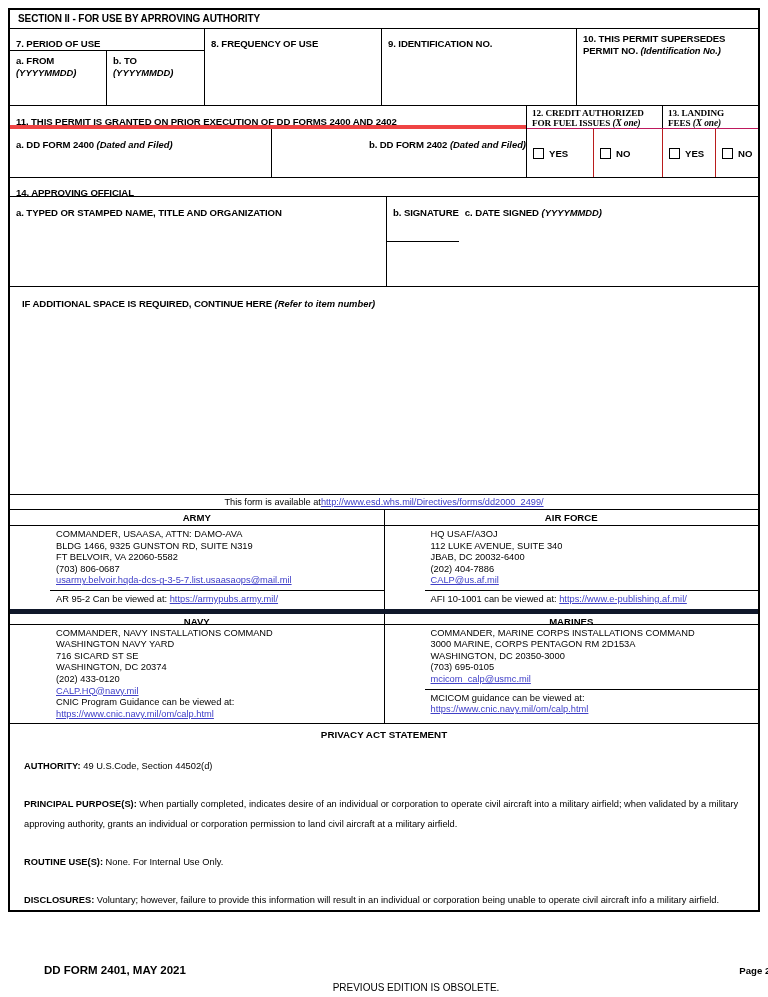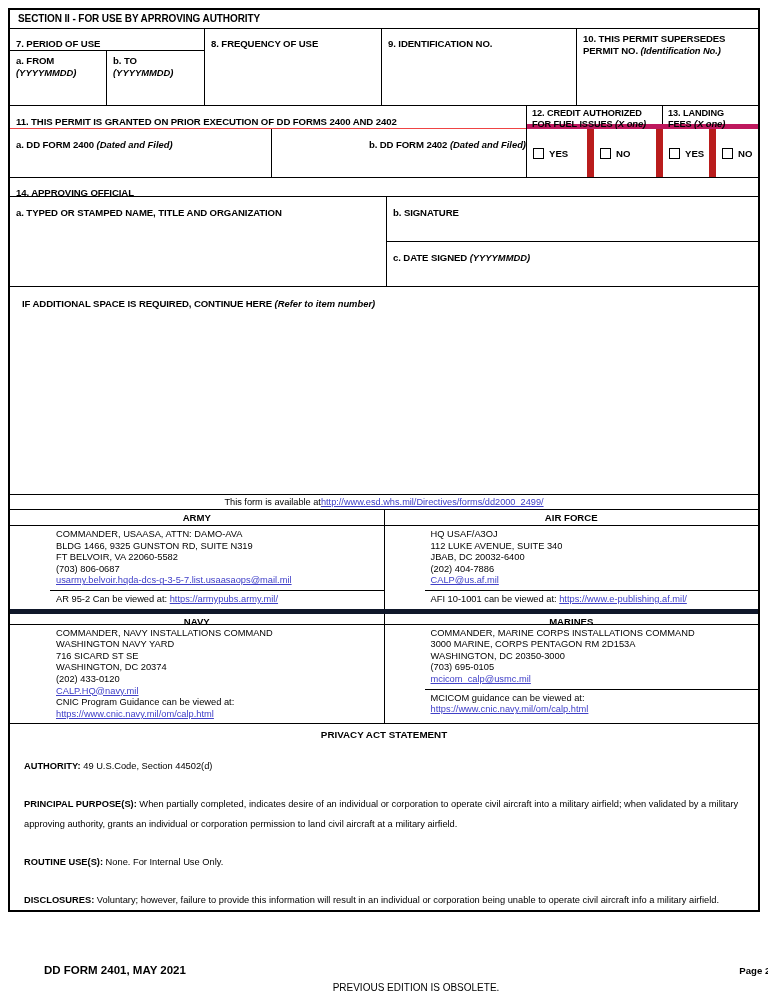--- a/index.html
+++ b/index.html
@@ -60,36 +60,36 @@
   .hint {
     font-size: 9.4px;
     font-weight: bold;
     font-style: italic;
     line-height: 11.5px;
   }
 
   
   .items-11-13 { display: flex; height: 72px; border-bottom: 1.6px solid #000; }
   .left-11 { width: 517px; border-right: 1px solid #000; display: flex; flex-direction: column; }
-  .row-11-head { height: 23px; border-bottom: 1px solid #ef4444; padding: 5px 0 0 6px; }
+  .row-11-head { height: 23px; border-bottom: 4px solid #ef4444; padding: 5px 0 0 6px; }
   .row-11-body { flex: 1; display: flex; }
   .cell-11a { width: 262px; border-right: 1px solid #000; padding: 5px 0 0 6px; }
   .cell-11b { flex: 1; padding: 5px 0 0 6px; text-align: right; }
 
   .right-1213 { flex: 1; display: flex; flex-direction: column; }
-  .head-1213 { height: 23px; display: flex; border-bottom: 5px solid #be185d; }
+  .head-1213 { height: 23px; display: flex; border-bottom: 1px solid #be185d; font-family: Liberation Serif, serif; }
   .head-12 { width: 136px; border-right: 1px solid #000; padding: 2px 0 0 5px; }
   .head-13 { flex: 1; padding: 2px 0 0 5px; }
   .head-1213 .lbl { font-size: 9.2px; line-height: 10.4px; white-space: normal; }
   .body-1213 { flex: 1; display: flex; }
   .chk-cell {
     display: flex;
     align-items: center;
     padding-left: 6px;
-    border-right: 7px solid #b91c1c;
+    border-right: 1px solid #b91c1c;
   }
   .chk-cell:last-child { border-right: none; }
   .cb12y { width: 67px; }
   .cb12n { width: 69px; }
   .cb13y { width: 53px; }
   .cb13n { flex: 1; }
   .checkbox {
     width: 11px; height: 11px;
     border: 1px solid #000;
     background: #fff;
@@ -100,21 +100,21 @@
   .chk-lbl { font-size: 9.6px; font-weight: bold; }
 
   
   .item14-head {
     height: 19px;
     border-bottom: 1px solid #000;
     padding: 4px 0 0 6px;
   }
   .item14-body { display: flex; height: 90px; border-bottom: 1.6px solid #000; justify-content: flex-end; }
   .cell-14a { width: 377px; border-right: 1px solid #000; padding: 5px 0 0 6px; }
-  .cell-14bc { flex: 1; display: flex; flex-direction: column; }
+  .cell-14bc { flex: 1; display: flex; }
   .cell-14b { height: 45px; border-bottom: 1px solid #000; padding: 5px 0 0 6px; }
   .cell-14c { flex: 1; padding: 5px 0 0 6px; }
 
   
   .addl-head { padding: 6px 0 0 12px; }
   .addl-area { height: 183px; }
 
   
   .avail-line {
     border-top: 1px solid #000;

